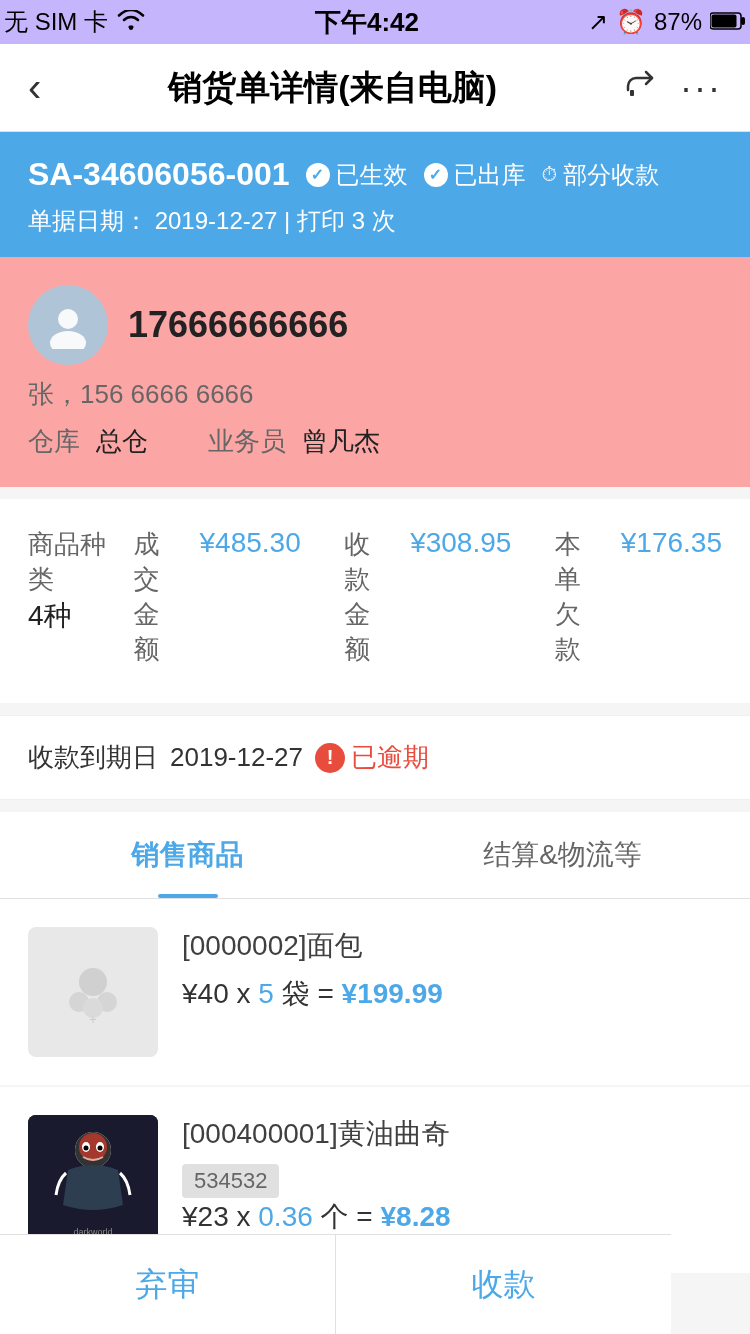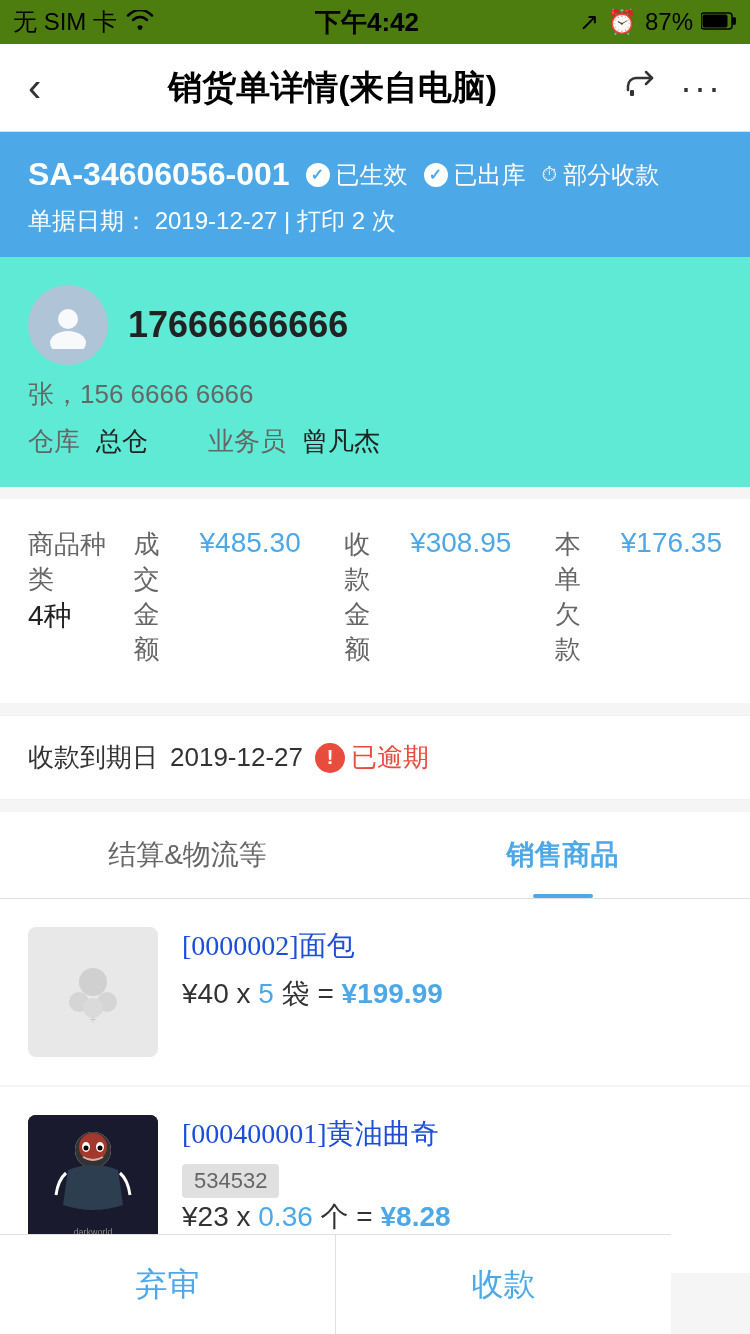--- a/index.html
+++ b/index.html
@@ -9,25 +9,25 @@
       background: #f5f5f5;
       width: 750px;
       min-height: 1334px;
       overflow-x: hidden;
       font-size: 28px;
     }
 
     
     .status-bar {
       height: 44px;
-      background: #4d7c0f;
+      background: #c4b5fd;
       display: flex;
       align-items: center;
       justify-content: space-between;
-      padding: 0 13px;
+      padding: 0 4px;
       font-size: 24px;
       font-weight: 500;
     }
     .status-left { display: flex; align-items: center; gap: 8px; }
     .status-center { font-size: 26px; font-weight: 600; }
     .status-right { display: flex; align-items: center; gap: 8px; font-size: 24px; }
 
     
     .nav-bar {
       height: 88px;
@@ -88,21 +88,21 @@
     .status-badge .clock-icon {
       font-size: 20px;
     }
     .banner-date-row {
       font-size: 24px;
       color: #fff;
     }
 
     
     .customer-section {
-      background: #5eead4;
+      background: #fca5a5;
       padding: 28px;
       margin-bottom: 12px;
     }
     .customer-row {
       display: flex;
       align-items: center;
       gap: 20px;
       margin-bottom: 12px;
     }
     .avatar {
@@ -260,24 +260,23 @@
       background: #1a1a2e;
       display: flex;
       align-items: center;
       justify-content: center;
       overflow: hidden;
       flex-shrink: 0;
     }
     .product-info { flex: 1; }
     .product-name {
       font-size: 28px;
-      color: #1d4ed8;
+      color: #404040;
       font-weight: 500;
       margin-bottom: 10px;
-      font-family: Liberation Serif, serif;
     }
     .product-sku-badge {
       display: inline-block;
       background: #e0e0e0;
       color: #666;
       font-size: 22px;
       padding: 4px 12px;
       border-radius: 4px;
     }
     .product-price-row {
@@ -366,21 +365,21 @@
       <span>已出库</span>
     </span>
     <span class="status-badge">
       <span class="clock-icon">⏱</span>
       <span>部分收款</span>
     </span>
   </div>
   <div class="banner-date-row">
     <span>单据日期：</span>
     <span>2019-12-27</span>
-    <span>| 打印 2 次</span>
+    <span>| 打印 3 次</span>
   </div>
 </div>
 
 <div class="customer-section">
   <div class="customer-row">
     <div class="avatar">
       <svg width="48" height="48" viewBox="0 0 48 48" fill="none">
         <circle cx="24" cy="18" r="10" fill="#fff" opacity="0.9"></circle>
         <ellipse cx="24" cy="42" rx="18" ry="12" fill="#fff" opacity="0.9"></ellipse>
       </svg>
@@ -424,25 +423,25 @@
 <div class="due-section">
   <span class="due-label">收款到期日</span>
   <span class="due-date">2019-12-27</span>
   <div class="overdue-badge">
     <span class="overdue-icon">!</span>
     <span class="overdue-text">已逾期</span>
   </div>
 </div>
 
 <div class="tabs-section">
+  <div class="tab-item active">
+    <span>销售商品</span>
+  </div>
   <div class="tab-item">
     <span>结算&amp;物流等</span>
-  </div>
-  <div class="tab-item active">
-    <span>销售商品</span>
   </div>
 </div>
 
 <div class="products-section">
 
   <div class="product-card">
     <div class="product-image">
       <svg viewBox="0 0 80 80" fill="none">
         <circle cx="40" cy="30" r="14" fill="#999"></circle>
         <circle cx="26" cy="50" r="10" fill="#aaa"></circle>

